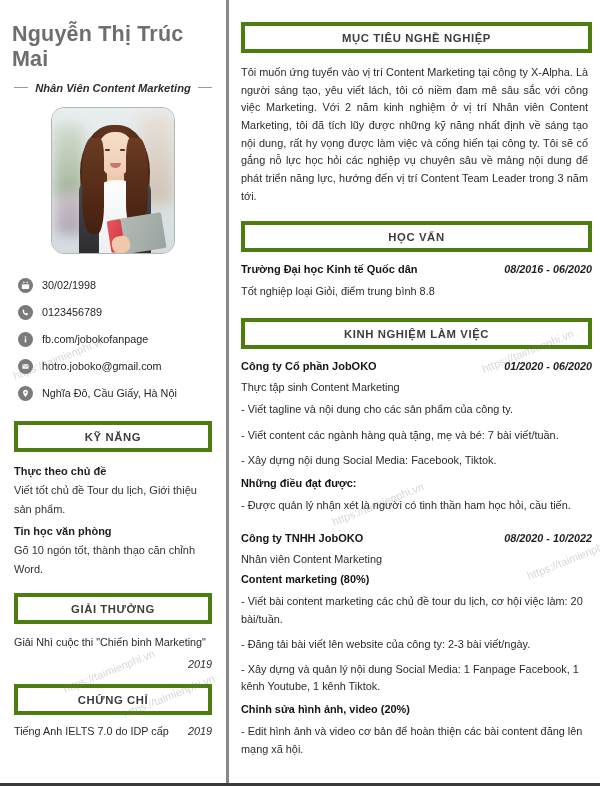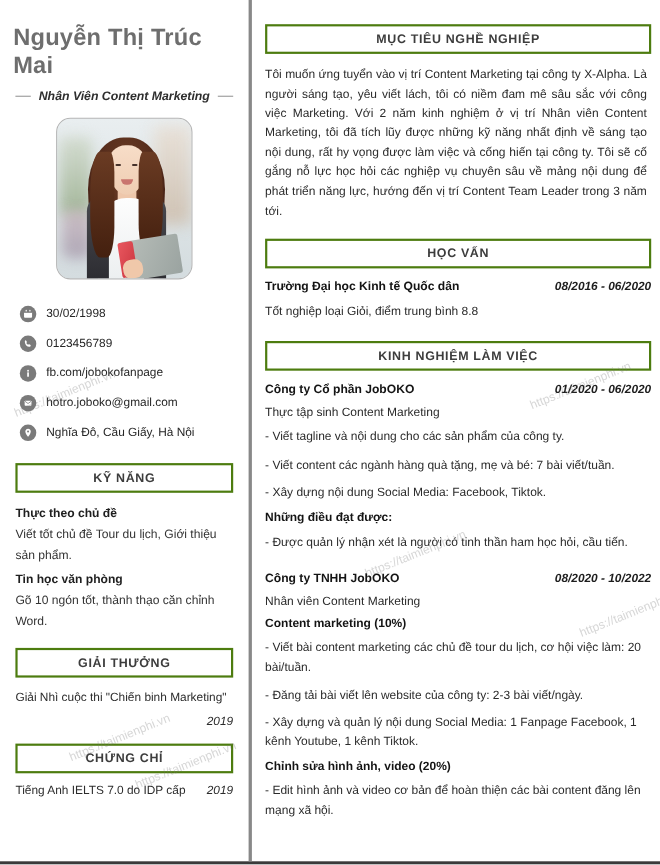--- a/index.html
+++ b/index.html
@@ -161,21 +161,21 @@
     width: 15px; height: 15px; border-radius: 50%;
     background: #7a7a7a;
     display: flex; align-items: center; justify-content: center;
     color: #ffffff;
   }
   .cicon svg { display: block; }
   .ctext { font-size: 10.8px; color: #262626; white-space: nowrap; }
 
   
   .sec-box {
-    border: 2px solid #4d7c0f;
+    border: 4px solid #4d7c0f;
     text-align: center;
     padding: 6px 4px 5px;
     font-size: 11.3px;
     font-weight: bold;
     letter-spacing: 0.6px;
     color: #3d3d3d;
   }
   .left-col .sec-box { margin: 14px 2px 10px; }
 
   .sk-title {
@@ -400,21 +400,21 @@
     </div>
 
     <div class="spacer-16"></div>
 
     <div class="entry">
       <div class="entry-head">
         <span class="entry-org">Công ty TNHH JobOKO</span>
         <span class="entry-date">08/2020 - 10/2022</span>
       </div>
       <div class="entry-role">Nhân viên Content Marketing</div>
-      <div class="bold-line">Content marketing (10%)</div>
+      <div class="bold-line">Content marketing (80%)</div>
       <div class="bullet">- Viết bài content marketing các chủ đề tour du lịch, cơ hội việc làm: 20 bài/tuần.</div>
       <div class="bullet">- Đăng tải bài viết lên website của công ty: 2-3 bài viết/ngày.</div>
       <div class="bullet">- Xây dựng và quản lý nội dung Social Media: 1 Fanpage Facebook, 1 kênh Youtube, 1 kênh Tiktok.</div>
       <div class="bold-line">Chỉnh sửa hình ảnh, video (20%)</div>
       <div class="bullet">- Edit hình ảnh và video cơ bản để hoàn thiện các bài content đăng lên mạng xã hội.</div>
     </div>
 
     <div class="wm wm4">https://taimienphi.vn</div>
 
     <div class="wm wm7">https://taimienphi.vn</div>

